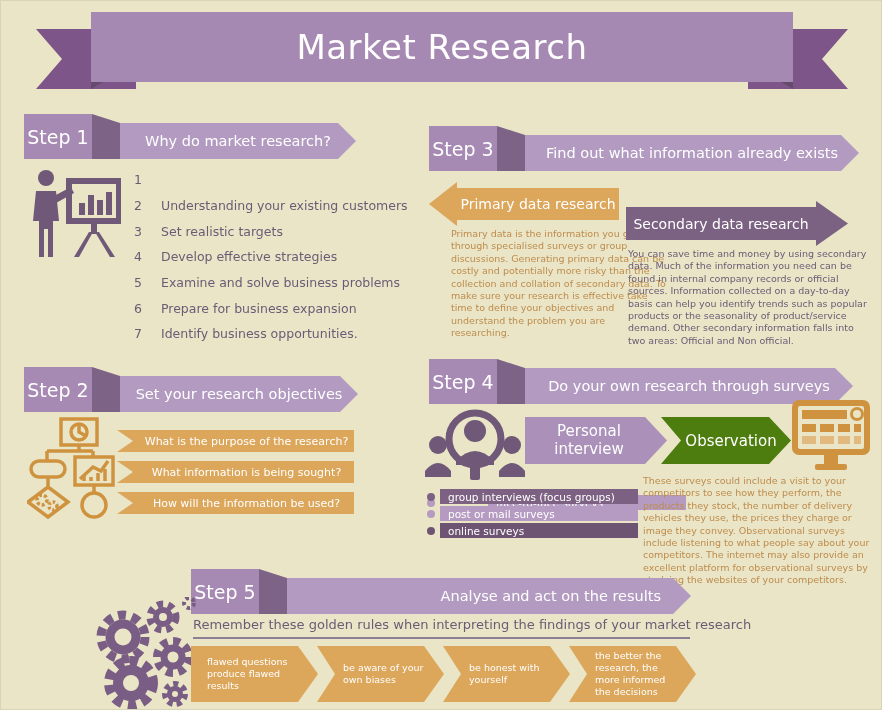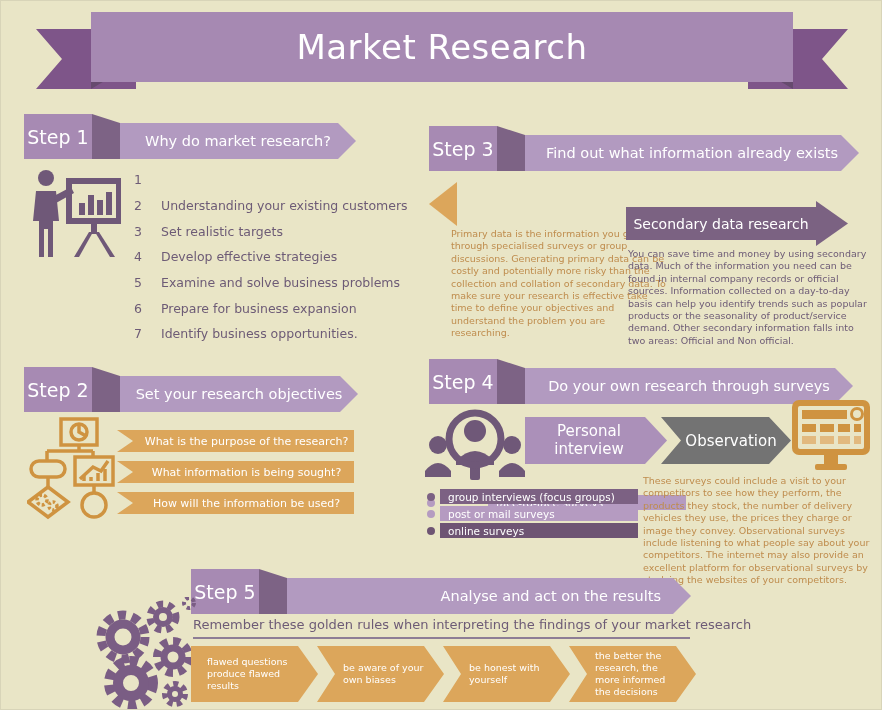--- a/index.html
+++ b/index.html
@@ -49,21 +49,21 @@
     clip-path:polygon(0 0,100% 50%,0 100%);}
   .para{font-size:9.5px;line-height:12.4px;}
   .para.orange{color:#bf8c4d;}
   .para.purple{color:#6d5b76;}
 
   
   .chev-personal{left:524px;top:416px;width:142px;height:47px;background:#ab90b9;color:#fff;
     font-size:15px;line-height:1.15;display:flex;align-items:center;justify-content:center;text-align:center;
     box-sizing:border-box;padding-right:14px;
     clip-path:polygon(0 0,calc(100% - 22px) 0,100% 50%,calc(100% - 22px) 100%,0 100%);}
-  .chev-observation{left:660px;top:416px;width:130px;height:47px;background:#737373;color:#fff;
+  .chev-observation{left:660px;top:416px;width:130px;height:47px;background:#4d7c0f;color:#fff;
     font-size:15px;display:flex;align-items:center;justify-content:center;box-sizing:border-box;padding-left:10px;
     clip-path:polygon(0 0,calc(100% - 22px) 0,100% 50%,calc(100% - 22px) 100%,0 100%,20px 50%);}
   .svrow{position:absolute;left:426px;height:15px;display:flex;align-items:center;}
   .svdot{width:8px;height:8px;border-radius:50%;margin-right:5px;}
   .svbar{width:198px;height:15px;color:#fff;font-size:10.5px;display:flex;align-items:center;
     box-sizing:border-box;padding-left:8px;white-space:nowrap;}
   .sv-light{background:#b59bc1;}
   .sv-dark{background:#7c6183;}
   .sv-darker{background:#6e5473;}
 
@@ -132,20 +132,21 @@
   <div class="s1row" style="top:325px;">
       <span class="s1num">7</span>
       <span>Identify business opportunities.</span>
     </div>
 
   <div class="abs chip" style="left:428px;top:125px;">Step 3</div>
   <div class="abs stepfold" style="left:496px;top:125px;"></div>
   <div class="abs sbanner" style="left:524px;top:134px;width:334px;">Find out what information already exists</div>
 
   <div class="abs arrowhead-left"></div>
+  <div class="abs arrowbody-orange">Primary data research</div>
   <div class="abs para orange" style="left:450px;top:227px;width:215px;">Primary data is the information you gather through specialised surveys or group discussions. Generating primary data can be costly and potentially more risky than the collection and collation of secondary data. To make sure your research is effective take time to define your objectives and understand the problem you are researching.</div>
 
   <div class="abs arrowbody-purple">Secondary data research</div>
   <div class="abs arrowhead-right"></div>
   <div class="abs para purple" style="left:627px;top:247px;width:245px;">You can save time and money by using secondary data. Much of the information you need can be found in internal company records or official sources. Information collected on a day-to-day basis can help you identify trends such as popular products or the seasonality of product/service demand. Other secondary information falls into two areas: Official and Non official.</div>
 
   <div class="abs chip" style="left:23px;top:366px;">Step 2</div>
   <div class="abs stepfold" style="left:91px;top:366px;"></div>
   <div class="abs sbanner" style="left:119px;top:375px;width:238px;">Set your research objectives</div>
 

